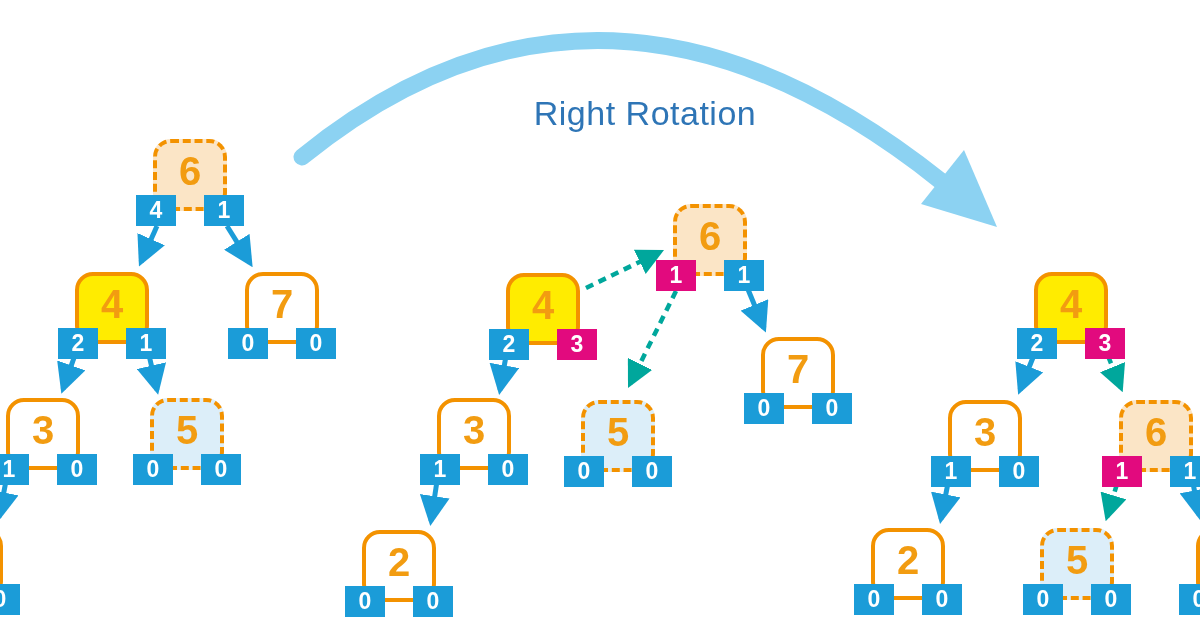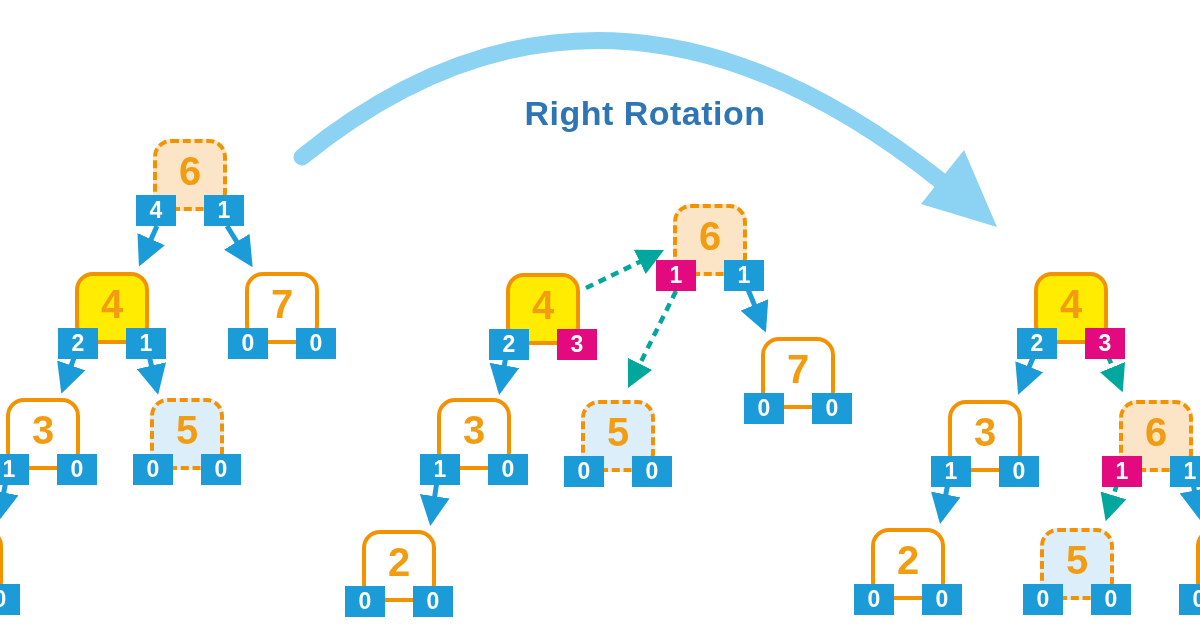--- a/index.html
+++ b/index.html
@@ -2,21 +2,21 @@
 <html style="--blue: #1B9CD8; --orange: #F39200; --orangetext: #F29C11; --yellow: #FFEC00; --peach: #FBE5C6; --sky: #DCEEF9; --magenta: #E20A7E; --teal: #00A79C; --bigarrow: #8CD2F2; --titleblue: #2E75B6;"><head>
 <meta charset="utf-8">
 <style>
   html,body{margin:0;padding:0;background:#fff;}
   #stage{
     position:relative;width:1200px;height:630px;overflow:hidden;background:#fff;
     font-family:"Liberation Sans", sans-serif;
   }
   .title{
     position:absolute;left:495px;top:94px;width:300px;text-align:center;
-    font-size:34px;font-weight:700;color:var(--titleblue);letter-spacing:0.5px;
+    font-size:34px;font-weight:400;color:var(--titleblue);letter-spacing:0.5px;
   }
   svg.edges{position:absolute;left:0;top:0;width:1200px;height:630px;}
   .node{
     position:absolute;width:74px;height:72px;box-sizing:border-box;
     border:4px solid var(--orange);border-radius:18px;background:#fff;
   }
   .node.dashed{border-style:dashed;}
   .fill-yellow{background:var(--yellow);}
   .fill-peach{background:var(--peach);}
   .fill-sky{background:var(--sky);}

